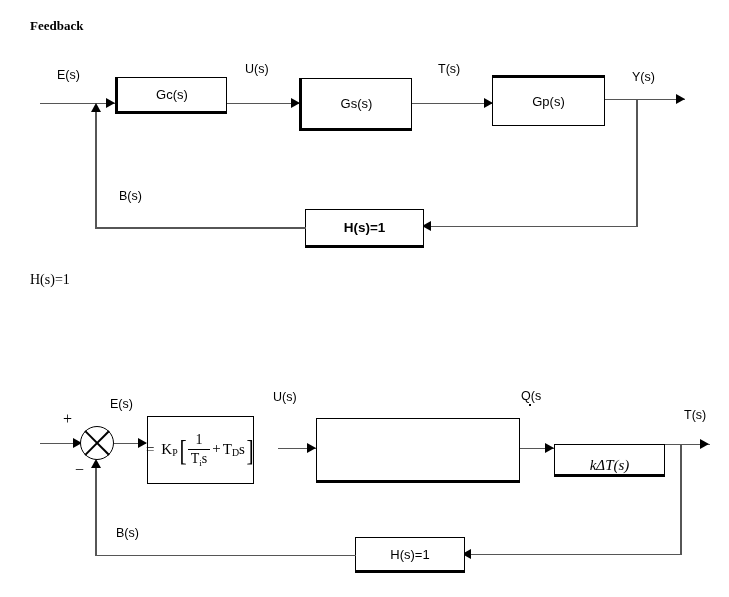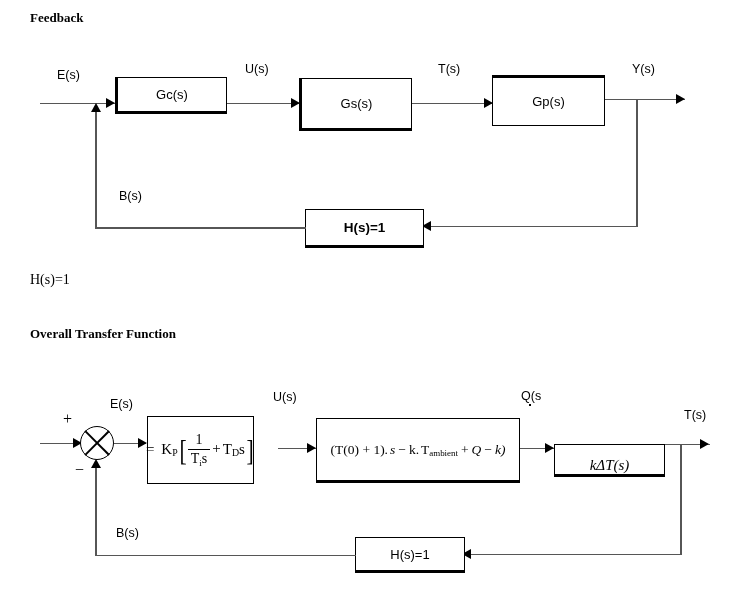--- a/index.html
+++ b/index.html
@@ -180,21 +180,21 @@
   .bigfrac .den {
     display: block;
     padding: 2px 4px 0 4px;
   }
 </style>
 </head>
 <body>
 
 <div class="page">
 
-  <div class="heading" style="left:30px; top:10px;">Feedback</div>
+  <div class="heading" style="left:30px; top:18px;">Feedback</div>
 
   <div>
 
     <div class="ln ln-h" style="left:40px; top:102.5px; width:75px;"></div>
     <div class="arrow arrow-r" style="left:106px; top:98px;"></div>
     <div class="sig-label" style="left:57px; top:68px;">E(s)</div>
 
     <div class="blk blk-shadow-bl" style="left:115px; top:77px; width:112px; height:37px;">
       <span class="blk-label">Gc(s)</span>
     </div>
@@ -210,41 +210,40 @@
     <div class="ln ln-h" style="left:412px; top:102.5px; width:80px;"></div>
     <div class="arrow arrow-r" style="left:484px; top:98px;"></div>
     <div class="sig-label" style="left:438px; top:62px;">T(s)</div>
 
     <div class="blk blk-shadow-t" style="left:492px; top:75px; width:113px; height:51px;">
       <span class="blk-label">Gp(s)</span>
     </div>
 
     <div class="ln ln-h" style="left:605px; top:98.5px; width:80px;"></div>
     <div class="arrow arrow-r" style="left:676px; top:94px;"></div>
-    <div class="sig-label" style="left:632px; top:62px;">Y(s)</div>
+    <div class="sig-label" style="left:632px; top:70px;">Y(s)</div>
 
     <div class="ln ln-v" style="left:636px; top:98.5px; height:128px;"></div>
 
     <div class="ln ln-h" style="left:424px; top:225.5px; width:213px;"></div>
     <div class="arrow arrow-l" style="left:422px; top:221px;"></div>
 
     <div class="blk blk-shadow-b" style="left:305px; top:209px; width:119px; height:39px;">
       <span class="blk-label-bold">H(s)=1</span>
     </div>
 
     <div class="ln ln-h" style="left:95px; top:227px; width:211px;"></div>
     <div class="ln ln-v" style="left:95px; top:110px; height:118px;"></div>
     <div class="arrow arrow-u" style="left:91px; top:103px;"></div>
 
     <div class="sig-label" style="left:119px; top:189px;">B(s)</div>
   </div>
 
   <div class="plaintext" style="left:30px; top:272px;">H(s)=1</div>
 
-  <div class="heading" style="left:30px; top:326px;">Overall Transfer Function</div>
 
   <div>
 
     <div class="ln ln-h" style="left:40px; top:442.5px; width:40px;"></div>
     <div class="arrow arrow-r" style="left:73px; top:438px;"></div>
 
     <div class="sumj" style="left:80px; top:426px;">
       <span class="x1"></span>
       <span class="x2"></span>
     </div>
@@ -263,21 +262,20 @@
            </span><span style="padding:0 2px;">+</span><span>T</span><sub class="msub">D</sub><span>s</span><span class="brk">]</span>
       </span>
     </div>
 
     <div class="ln ln-h" style="left:278px; top:447.5px; width:38px;"></div>
     <div class="arrow arrow-r" style="left:307px; top:443px;"></div>
     <div class="sig-label" style="left:273px; top:390px;">U(s)</div>
 
     <div class="blk blk-shadow-b" style="left:316px; top:418px; width:204px; height:65px;">
       <span class="bigfrac">
-        <span class="den"><span>(T(0) + 1).</span><span class="math-it" style="padding-left:2px;">s</span><span style="padding:0 3px;">−</span><span>k.</span><span style="padding-left:2px;">T</span><sub class="msub">ambient</sub><span style="padding:0 3px;">+</span><span class="math-it">Q</span><span style="padding:0 3px;">−</span><span class="math-it">k)</span></span>
       </span>
     </div>
 
     <div class="ln ln-h" style="left:520px; top:447.5px; width:35px;"></div>
     <div class="arrow arrow-r" style="left:545px; top:443px;"></div>
     <div class="sig-label" style="left:521px; top:389px;">Q(s</div>
     <div style="position:absolute; left:529px; top:404px; width:2px; height:2px; background:#000;"></div>
 
     <div class="blk blk-shadow-b" style="left:554px; top:444px; width:111px; height:33px;align-items:flex-end;">
       <span class="math math-it" style="font-size:15px;">kΔT(s)</span>

